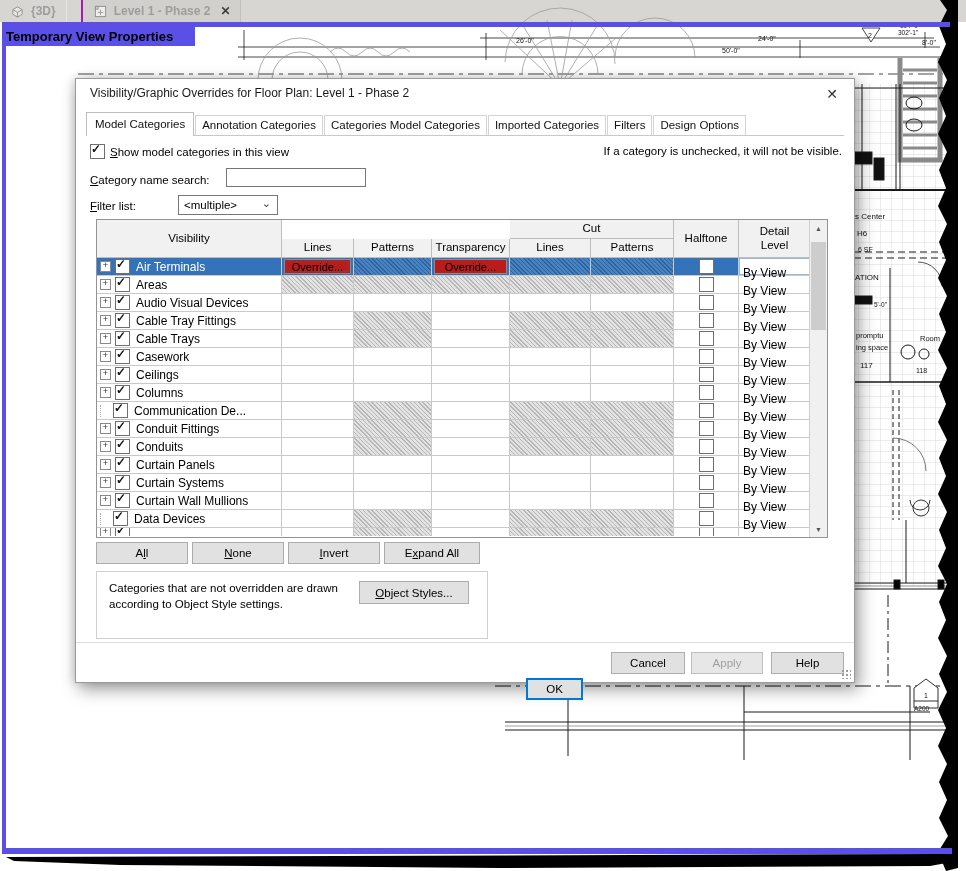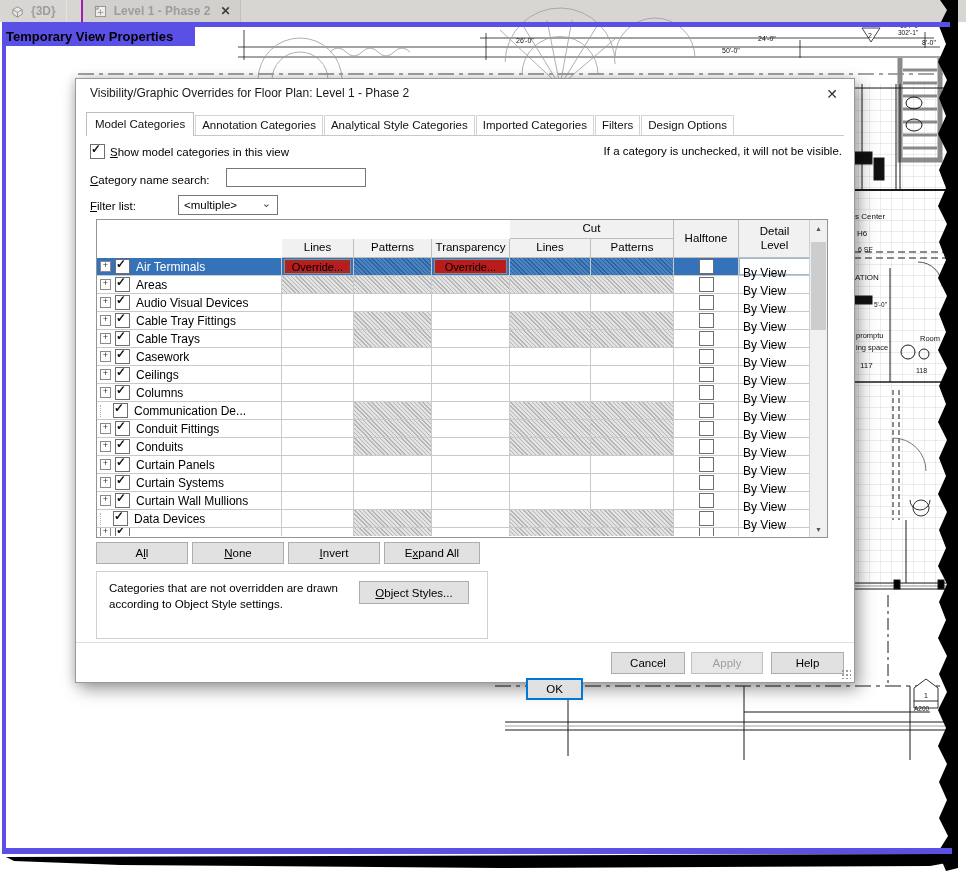--- a/index.html
+++ b/index.html
@@ -263,21 +263,21 @@
   <div class="pbar" id="p-bottom"></div>
   <div class="banner">Temporary View Properties</div>
 
   <div class="dialog">
     <div class="dtitle">Visibility/Graphic Overrides for Floor Plan: Level 1 - Phase 2</div>
     <div class="dclose">✕</div>
 
     <div class="dtabs">
       <div class="dtab active">Model Categories</div>
       <div class="dtab">Annotation Categories</div>
-      <div class="dtab">Analytical Style Categories</div>
+      <div class="dtab">Categories Model Categories</div>
       <div class="dtab">Imported Categories</div>
       <div class="dtab">Filters</div>
       <div class="dtab">Design Options</div>
     </div>
 
     <div class="chkrow">
       <span class="wincb on"></span>
       <span class="lbl"><span class="u">S</span><span>how model categories in this view</span></span>
     </div>
     <div class="note">If a category is unchecked, it will not be visible.</div>
@@ -286,20 +286,21 @@
     <input class="txtinput" type="text" value="" style="">
 
     <div class="flabel" style="left:14px;top:121px;"><span class="u">F</span><span>ilter list:</span></div>
     <div class="combo">
       <span>&lt;multiple&gt;</span>
       <span class="chev">⌄</span>
     </div>
 
     <div class="vgtable">
       <div class="thead">
+        <div class="hc" style="left:0;top:0;width:185px;height:38px;">Visibility</div>
         <div class="hc" style="left:413px;top:0;width:164px;height:19px;">Cut</div>
         <div class="hc" style="left:577px;top:0;width:65px;height:38px;">Halftone</div>
         <div class="hc" style="left:642px;top:0;width:71px;height:38px;flex-direction:column;border-right:none;">
           <span>Detail</span>
             <span>Level</span>
         </div>
         <div class="hc" style="left:185px;top:19px;width:72px;height:19px;">Lines</div>
         <div class="hc" style="left:257px;top:19px;width:78px;height:19px;">Patterns</div>
         <div class="hc" style="left:335px;top:19px;width:78px;height:19px;">Transparency</div>
         <div class="hc" style="left:413px;top:19px;width:81px;height:19px;">Lines</div>

